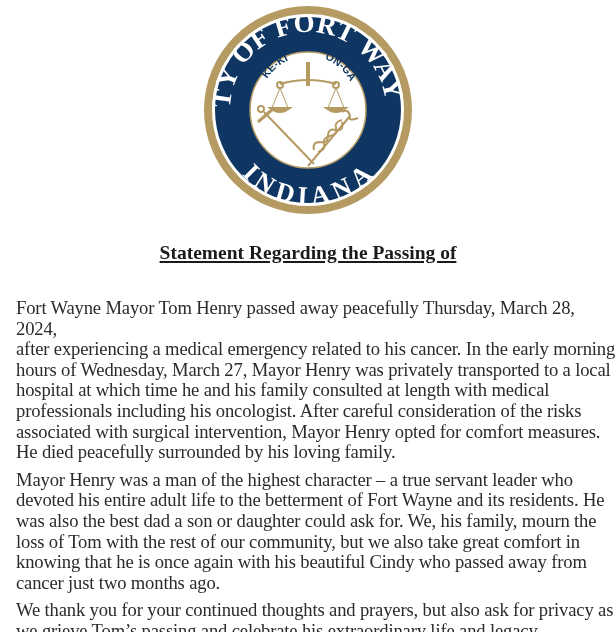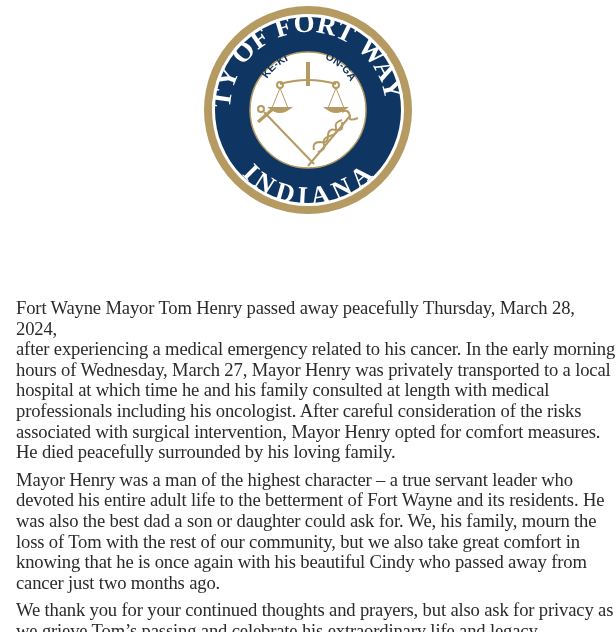--- a/index.html
+++ b/index.html
@@ -59,21 +59,21 @@
     <g stroke="#b59a62" stroke-width="2" fill="none">
       <line x1="106" y1="162" x2="148" y2="112"></line>
       <path d="M 140 108 q 6 -4 8 4 q -2 6 8 2"></path>
       <path d="M 116 148 q 8 -2 6 -8 q -2 -6 6 -8 q 8 -2 6 -8 q -2 -6 6 -8"></path>
       <path d="M 112 146 q -2 -8 6 -8 q 8 2 8 -6 q 0 -8 8 -6 q 8 2 6 -8"></path>
     </g>
   </svg>
 </div>
 
 <div class="title">
-  <br>
+  <span>Statement Regarding the Passing of</span><br>
 </div>
 
 <div class="body">
   <p>Fort Wayne Mayor Tom Henry passed away peacefully Thursday, March 28, 2024,
 after experiencing a medical emergency related to his cancer. In the early morning
 hours of Wednesday, March 27, Mayor Henry was privately transported to a local
 hospital at which time he and his family consulted at length with medical
 professionals including his oncologist. After careful consideration of the risks
 associated with surgical intervention, Mayor Henry opted for comfort measures.
 He died peacefully surrounded by his loving family.</p>

